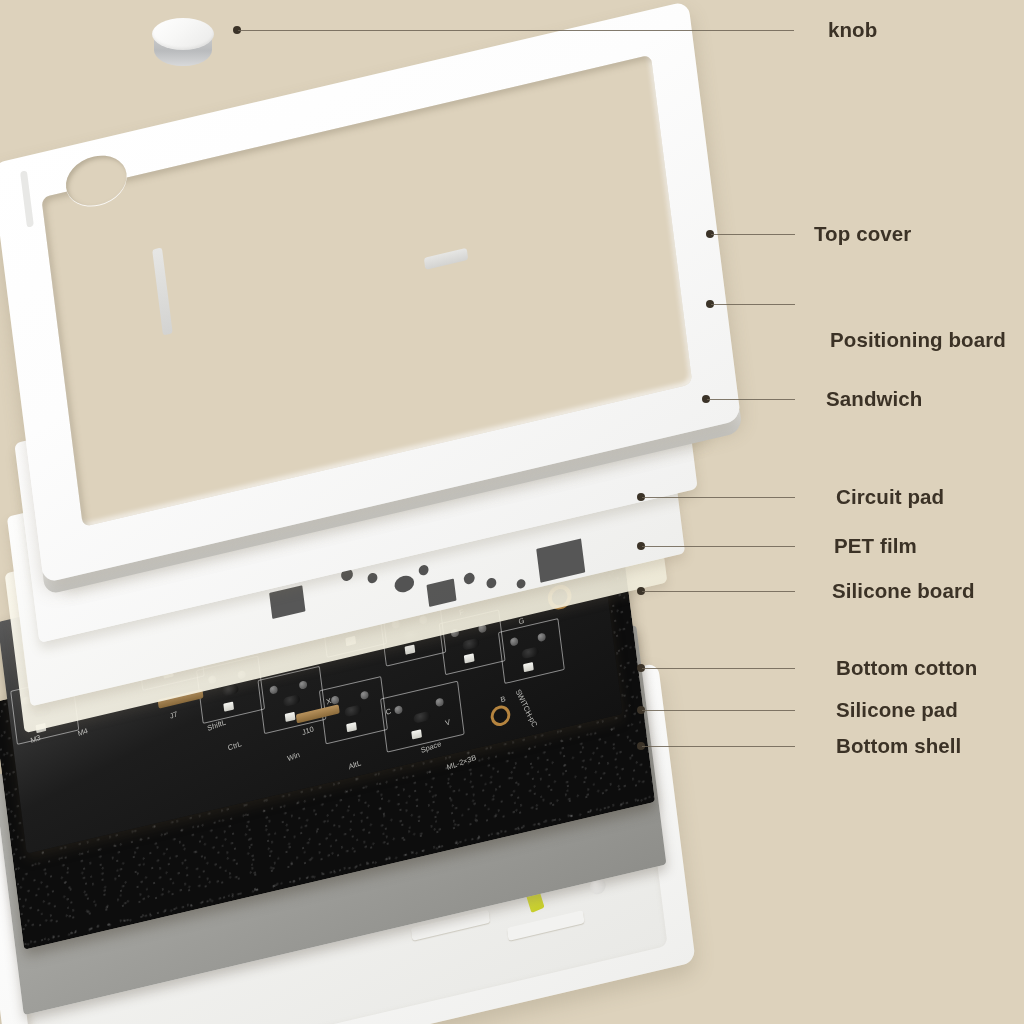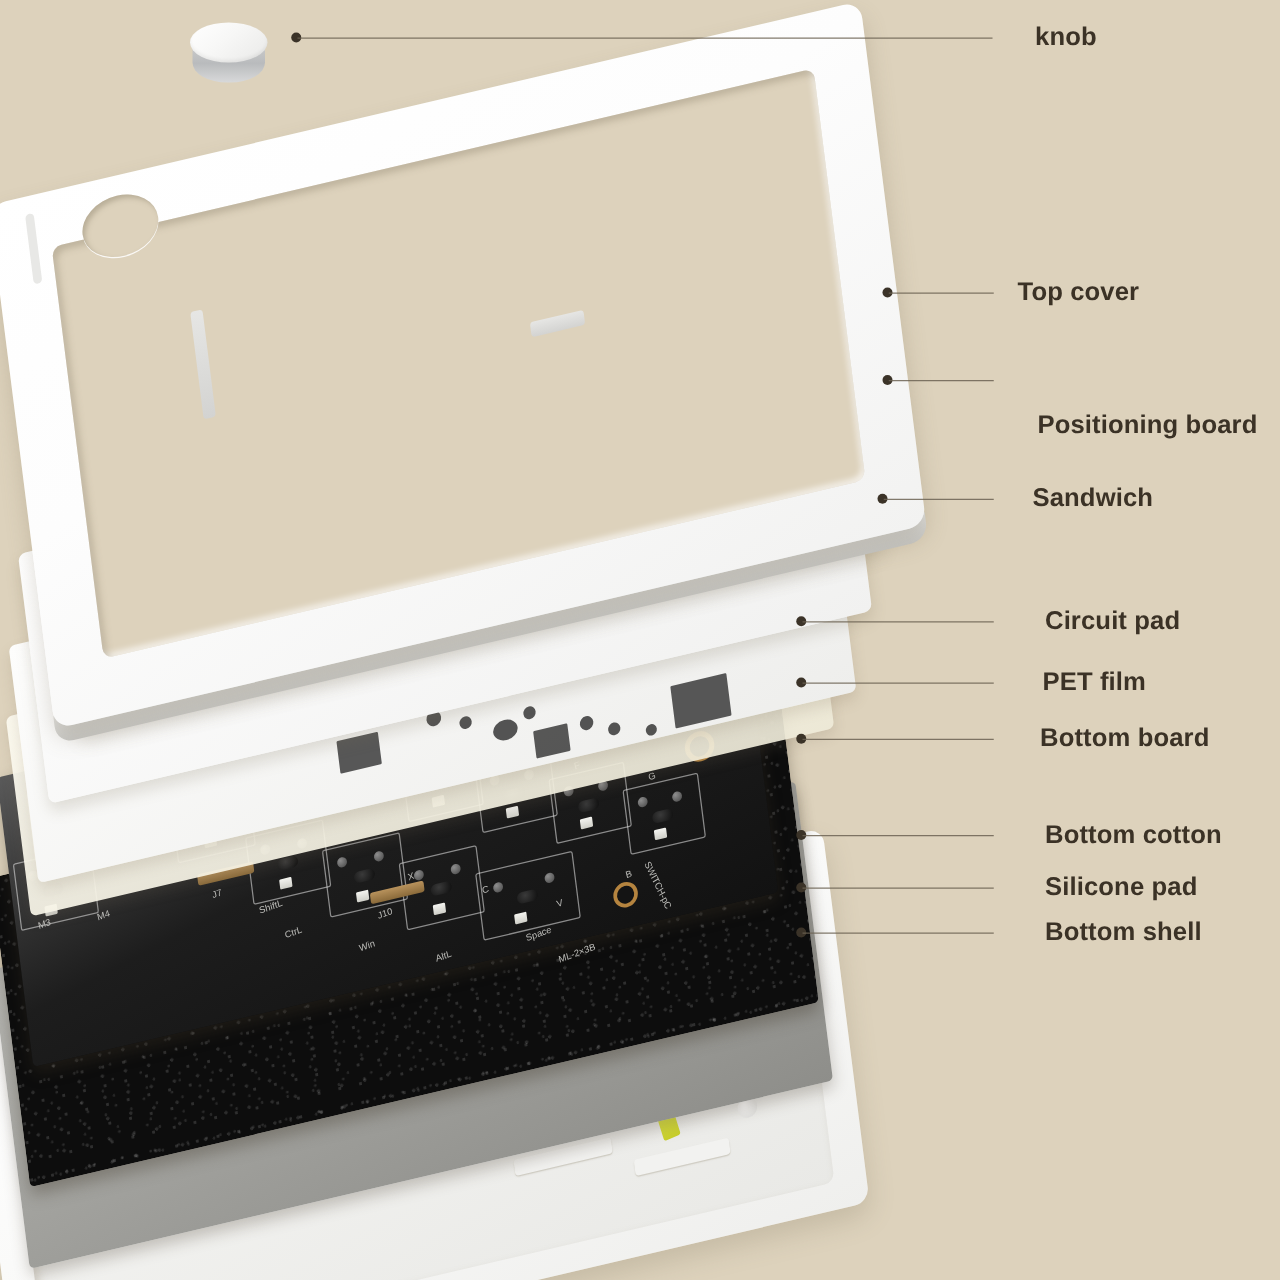--- a/index.html
+++ b/index.html
@@ -465,21 +465,21 @@
         <span class="ltext" style="left: 199px;">Circuit pad</span>
       </div>
       <div class="callout" style="left: 637px; top: 546px;">
         <span class="dot"></span>
         <span class="lline" style="width: 153px;"></span>
         <span class="ltext" style="left: 197px;">PET film</span>
       </div>
       <div class="callout" style="left: 637px; top: 591px;">
         <span class="dot"></span>
         <span class="lline" style="width: 153px;"></span>
-        <span class="ltext" style="left: 195px;">Bottom board</span>
+        <span class="ltext" style="left: 195px;">Silicone board</span>
       </div>
       <div class="callout" style="left: 637px; top: 668px;">
         <span class="dot"></span>
         <span class="lline" style="width: 153px;"></span>
         <span class="ltext" style="left: 199px;">Bottom cotton</span>
       </div>
       <div class="callout" style="left: 637px; top: 710px;">
         <span class="dot"></span>
         <span class="lline" style="width: 153px;"></span>
         <span class="ltext" style="left: 199px;">Silicone pad</span>

